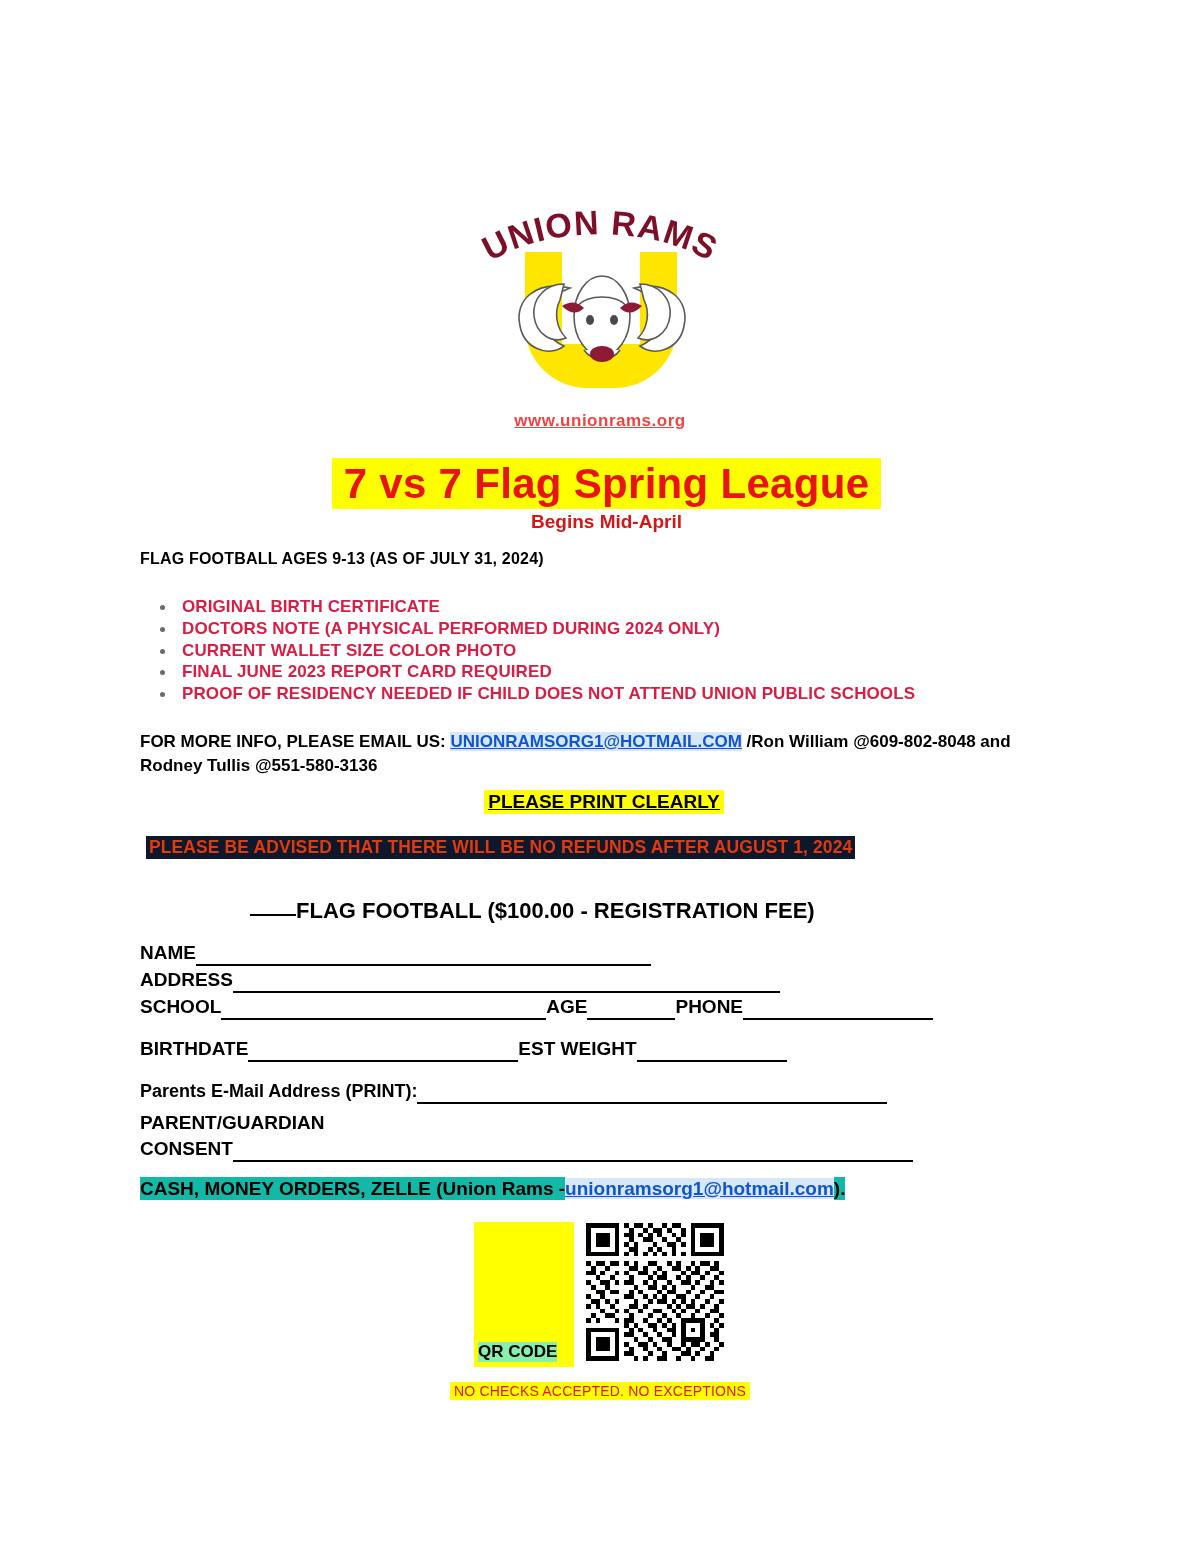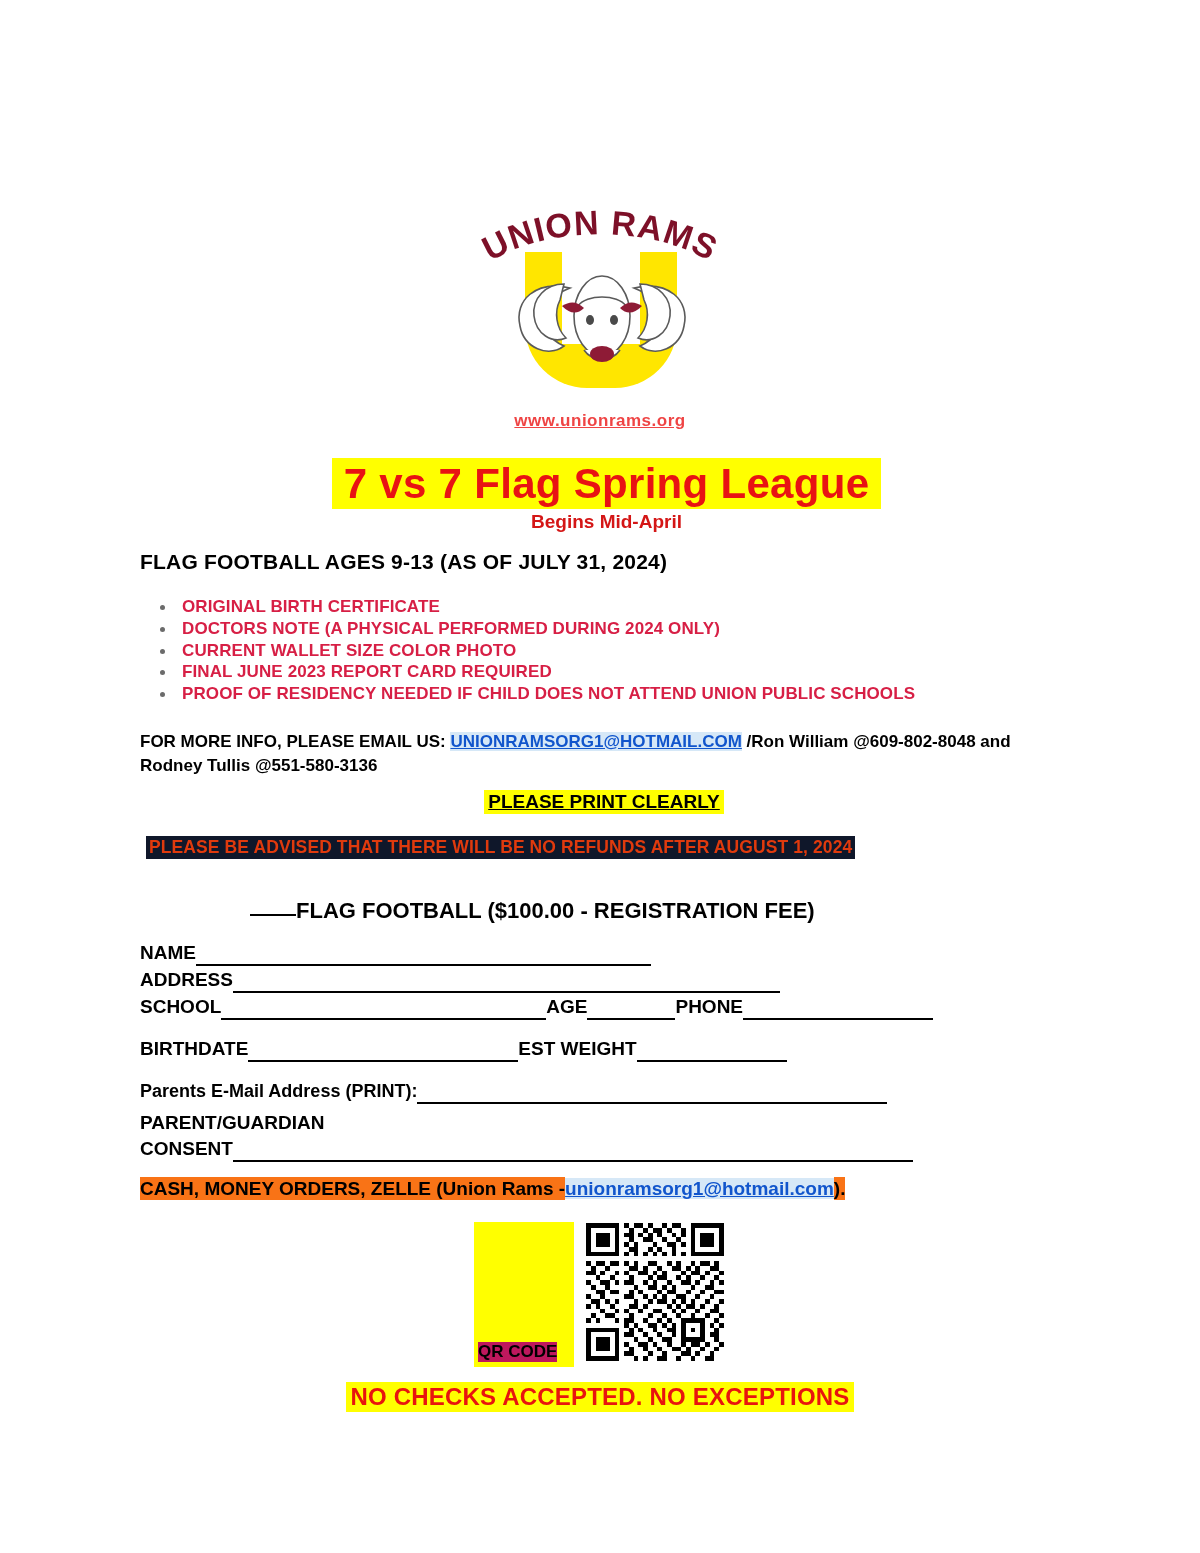--- a/index.html
+++ b/index.html
@@ -104,21 +104,21 @@
     color: #d41616;
     font-size: 19px;
     font-weight: bold;
   }
 
   
   .ages-line {
     position: absolute;
     left: 140px;
     top: 550px;
-    font-size: 21px;
+    font-size: 16px;
     font-weight: bold;
     letter-spacing: .2px;
   }
   .req-list {
     position: absolute;
     left: 140px;
     top: 596px;
     margin: 0;
     padding: 0 0 0 42px;
     list-style: none;
@@ -243,21 +243,21 @@
 
   .payment-line {
     position: absolute;
     left: 140px;
     top: 1178px;
     font-size: 19px;
     font-weight: bold;
     white-space: nowrap;
   }
   .payment-hl {
-    background: #f97316;
+    background: #14b8a6;
     padding: 1px 0;
   }
   .zelle-link {
     color: #1155cc;
     background: #d6e8f7;
     text-decoration: underline;
   }
 
   
   .qr-zone {
@@ -273,43 +273,43 @@
     width: 100px;
     height: 145px;
     background: #ffff00;
   }
   .qr-label {
     position: absolute;
     left: 4px;
     top: 120px;
     font-size: 17px;
     font-weight: bold;
-    background: #be185d;
+    background: #86efac;
   }
   .qr-code {
     position: absolute;
     left: 112px;
     top: 0;
     width: 138px;
     height: 140px;
     background: #fff;
   }
 
   .no-checks-wrap {
     position: absolute;
     left: 0; right: 0;
     top: 1382px;
     text-align: center;
   }
   .no-checks {
     display: inline-block;
     background: #ffff00;
     color: #e8140e;
-    font-size: 24px;
-    font-weight: bold;
+    font-size: 14px;
+    font-weight: normal;
     padding: 1px 4px;
     letter-spacing: .2px;
   }
 </style>
 </head>
 <body>
 
 <div class="page">
 
   <div class="logo-wrap">

